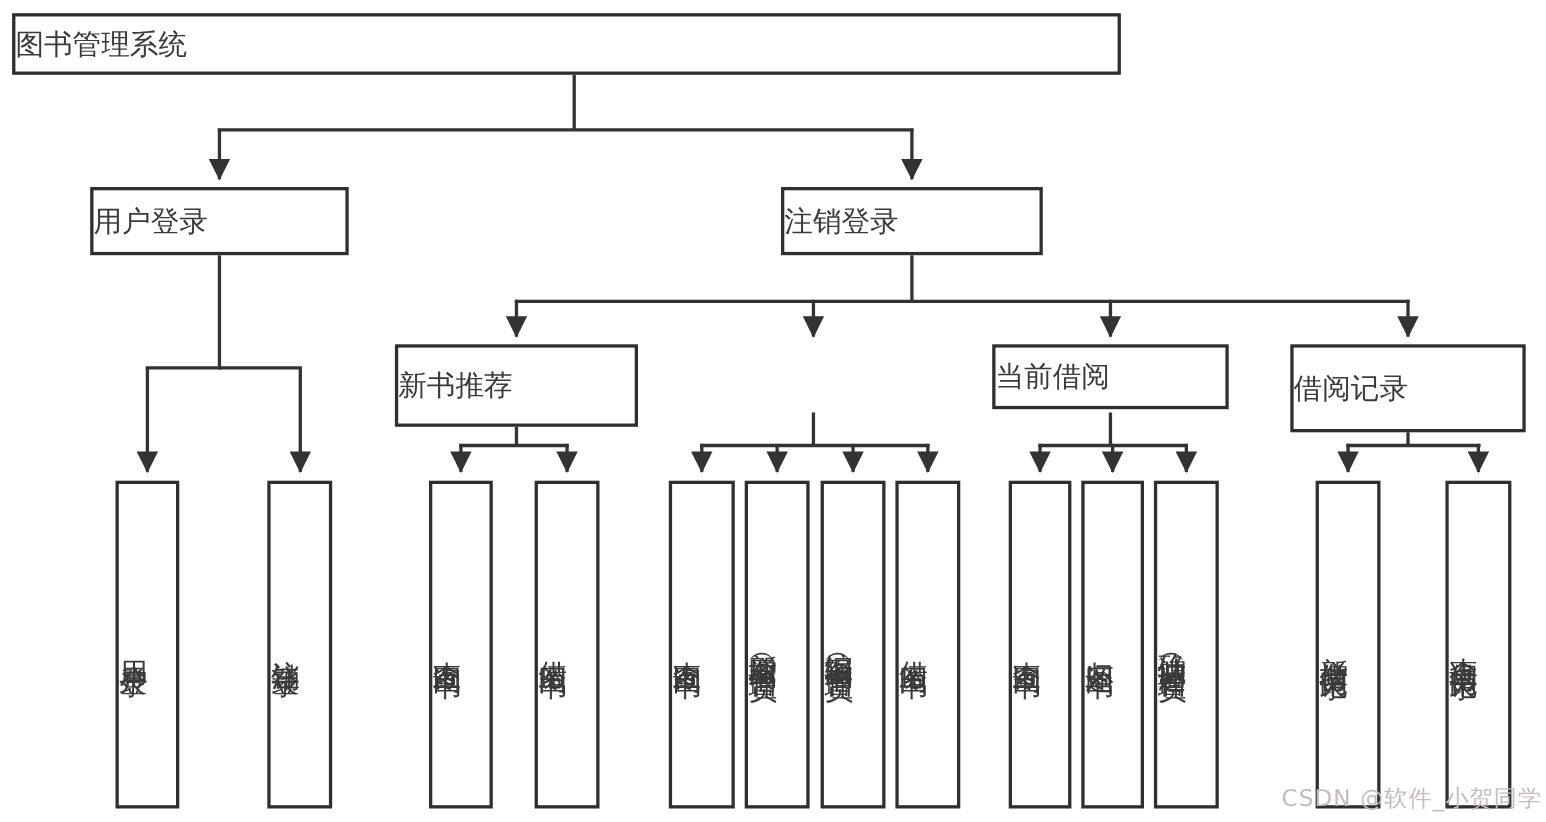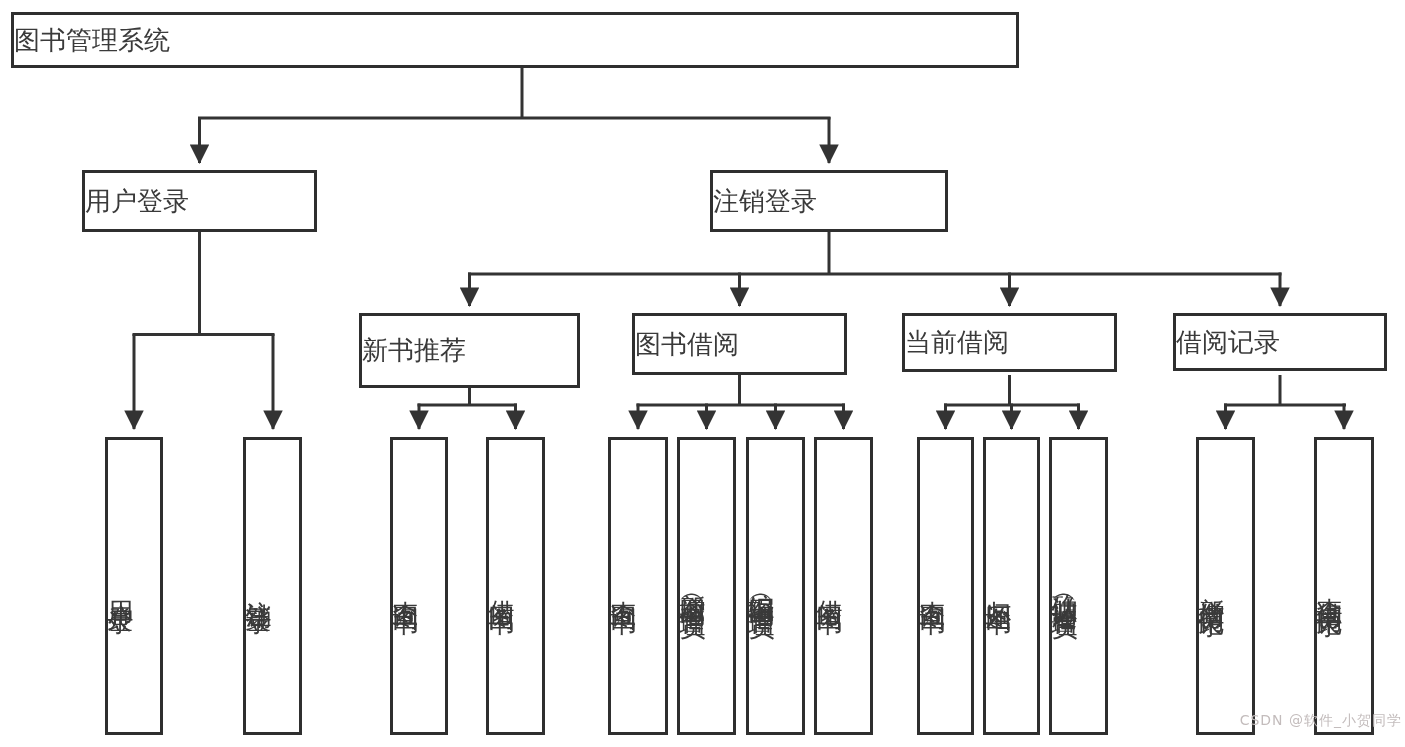--- a/index.html
+++ b/index.html
@@ -27,21 +27,21 @@
   .leaf .lbl{
     writing-mode:vertical-rl;
     letter-spacing:3px;
     white-space:normal;
     line-height:1;
   }
   .watermark{
     position:absolute;
     top:712px;
     right:3px;
-    font-size:14px;
+    font-size:21px;
     letter-spacing:1px;
     color:#c3bcbc;
     z-index:6;
     white-space:nowrap;
   }
 </style>
 </head>
 <body>
 
 <div class="stage">
@@ -103,27 +103,24 @@
   <div class="box" style="left:82px;top:170px;width:235px;height:62px">
     <span class="lbl">用户登录</span>
   </div>
   <div class="box" style="left:710px;top:170px;width:238px;height:62px">
     <span class="lbl">注销登录</span>
   </div>
 
   <div class="box" style="left:359px;top:313px;width:221px;height:75px">
     <span class="lbl">新书推荐</span>
   </div>
-  <div class="box" style="left:632px;top:313px;width:215px;height:62px">
-    <span class="lbl">图书借阅</span>
-  </div>
   <div class="box" style="left:902px;top:313px;width:215px;height:59px">
     <span class="lbl">当前借阅</span>
   </div>
-  <div class="box" style="left:1173px;top:313px;width:214px;height:58px">
+  <div class="box" style="left:1173px;top:313px;width:214px;height:80px">
     <span class="lbl">借阅记录</span>
   </div>
 
   <div class="box leaf" style="left:105px;top:437px;width:58px;height:298px">
     <span class="lbl">用户登录</span>
   </div>
   <div class="box leaf" style="left:243px;top:437px;width:59px;height:298px">
     <span class="lbl">注销登录</span>
   </div>
   <div class="box leaf" style="left:390px;top:437px;width:58px;height:298px">

